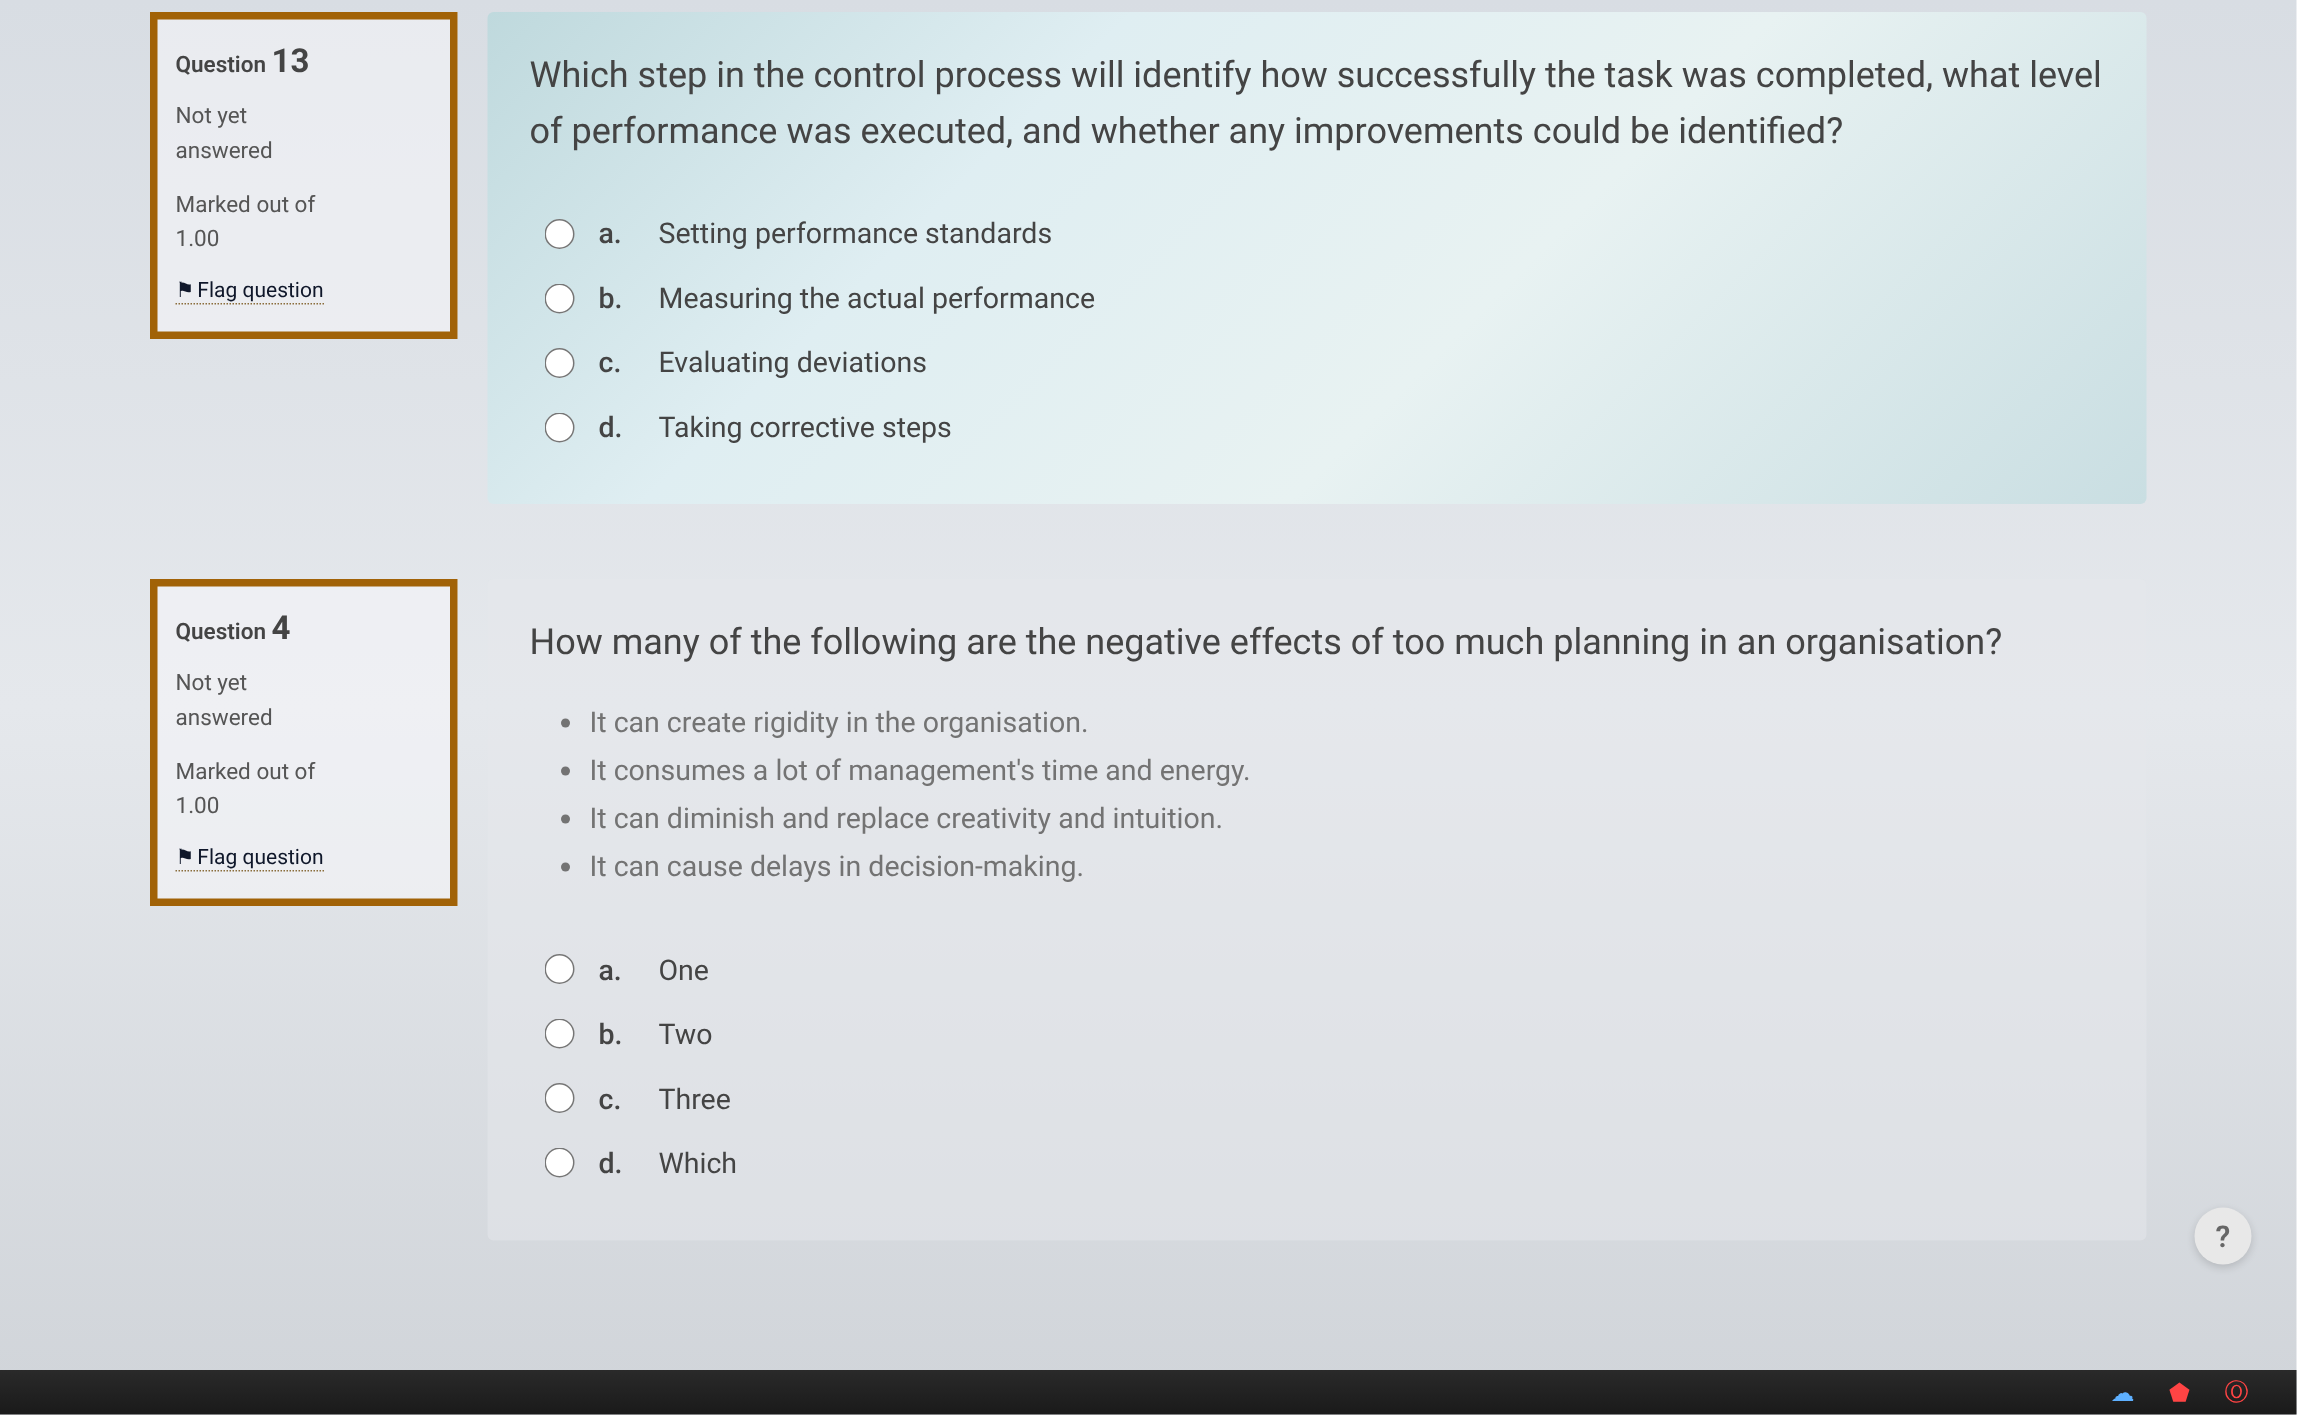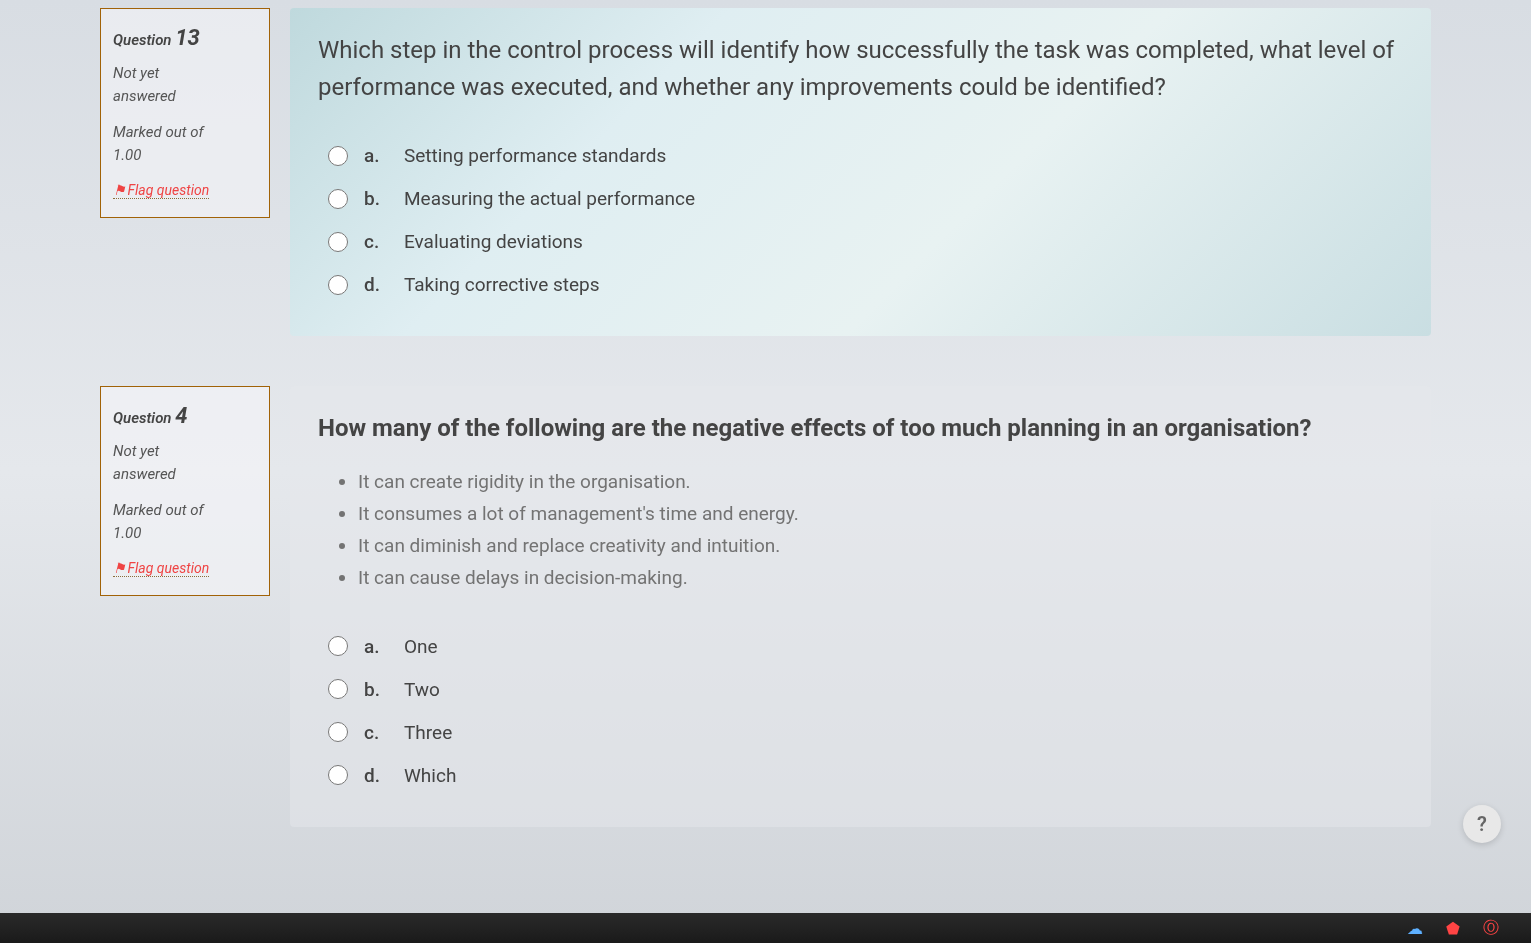--- a/index.html
+++ b/index.html
@@ -14,50 +14,49 @@
   }
   .content-area {
     padding: 0 100px 0 100px;
   }
   .question-block {
     display: flex;
     margin-bottom: 50px;
     gap: 20px;
   }
   .info-panel {
-    width: 170px;
+    width: 205px;
     flex-shrink: 0;
     background: rgba(245,245,248,0.6);
-    border: 1px solid #a16207;
+    border: 5px solid #a16207;
     padding: 16px 12px;
     font-size: 15px;
     color: #555;
     align-self: flex-start;
-    font-style: italic;
   }
   .info-panel .q-label {
     font-weight: 600;
     color: #444;
     margin-bottom: 8px;
   }
   .info-panel .q-label .num {
     font-size: 22px;
     font-weight: 700;
   }
   .info-panel .status {
     margin-bottom: 14px;
     line-height: 1.5;
     margin-top: 12px;
   }
   .info-panel .marks {
     margin-bottom: 14px;
     line-height: 1.5;
   }
   .info-panel .flag-link {
-    color: #ef4444;
+    color: #0f172a;
     text-decoration: none;
     border-bottom: 1px dotted #8a6d3b;
     font-size: 14px;
     line-height: 1.5;
     cursor: pointer;
   }
   .flag-icon {
     display: inline-block;
     margin-right: 2px;
   }
@@ -71,21 +70,21 @@
   }
   .q14 .question-body {
     background: rgba(230,232,236,0.5);
   }
   .qtext {
     font-size: 24px;
     color: #444;
     line-height: 1.55;
     margin-bottom: 28px;
   }
-  .q14 .qtext { margin-bottom: 18px; font-weight: bold; }
+  .q14 .qtext { margin-bottom: 18px; }
   .bullets {
     list-style: disc;
     padding-left: 40px;
     margin-bottom: 30px;
   }
   .bullets li {
     font-size: 19px;
     color: #737373;
     line-height: 1.7;
   }

